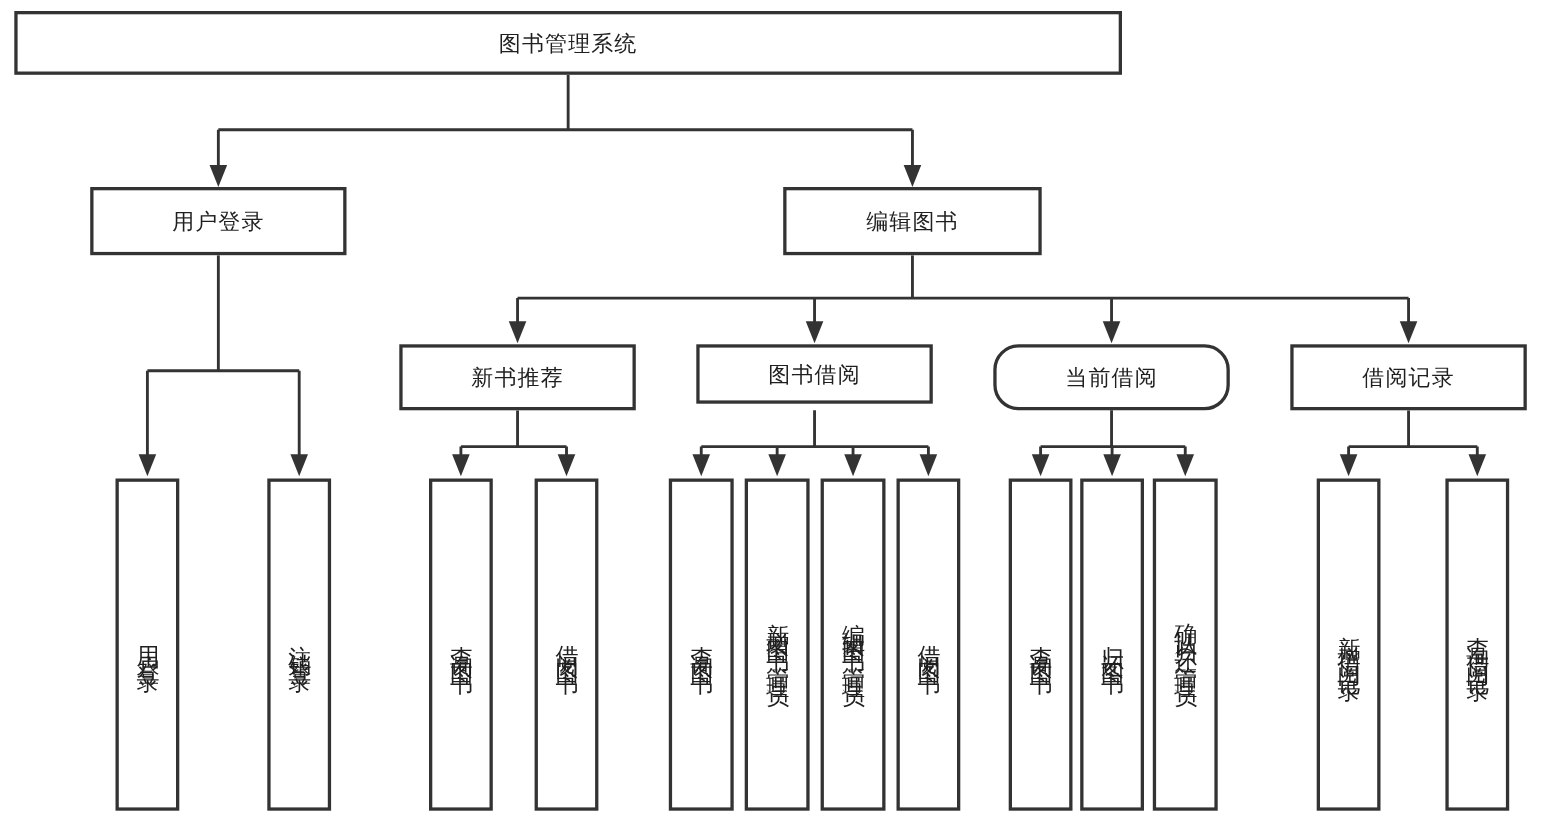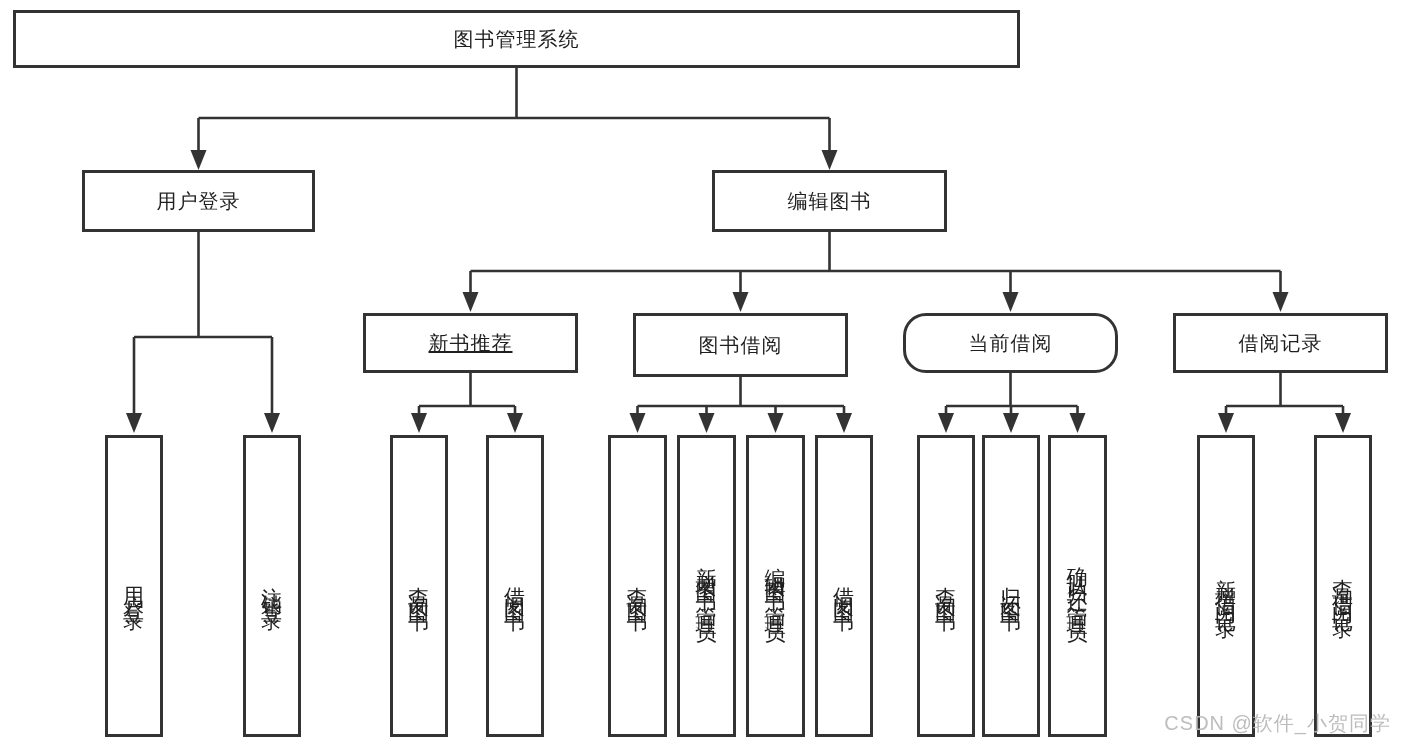--- a/index.html
+++ b/index.html
@@ -93,24 +93,24 @@
     <span>图书管理系统</span>
   </div>
 
   <div class="node h" style="left:82px; top:170px; width:233px; height:62px;">
     <span>用户登录</span>
   </div>
   <div class="node h" style="left:712px; top:170px; width:235px; height:62px;">
     <span>编辑图书</span>
   </div>
 
-  <div class="node h" style="left:363px; top:313px; width:215px; height:60px;text-decoration:underline;">
+  <div class="node h" style="left:363px; top:313px; width:215px; height:60px;">
     <span>新书推荐</span>
   </div>
-  <div class="node h" style="left:633px; top:313px; width:215px; height:64px;">
+  <div class="node h" style="left:633px; top:313px; width:215px; height:54px;">
     <span>图书借阅</span>
   </div>
   <div class="node h" style="left:903px; top:313px; width:215px; height:60px;border-radius:23px;">
     <span>当前借阅</span>
   </div>
   <div class="node h" style="left:1173px; top:313px; width:215px; height:60px;">
     <span>借阅记录</span>
   </div>
 
   <div class="node v" style="left:105px; top:435px; width:58px; height:302px;">
@@ -150,15 +150,14 @@
     <span>确认归还（管理员）</span>
   </div>
 
   <div class="node v" style="left:1197px; top:435px; width:58px; height:302px;">
     <span>新增借阅记录</span>
   </div>
   <div class="node v" style="left:1314px; top:435px; width:58px; height:302px;">
     <span>查询借阅记录</span>
   </div>
 
-  <div id="watermark">CSDN @软件_小贺同学</div>
 
 </div>
 
 </body></html>

